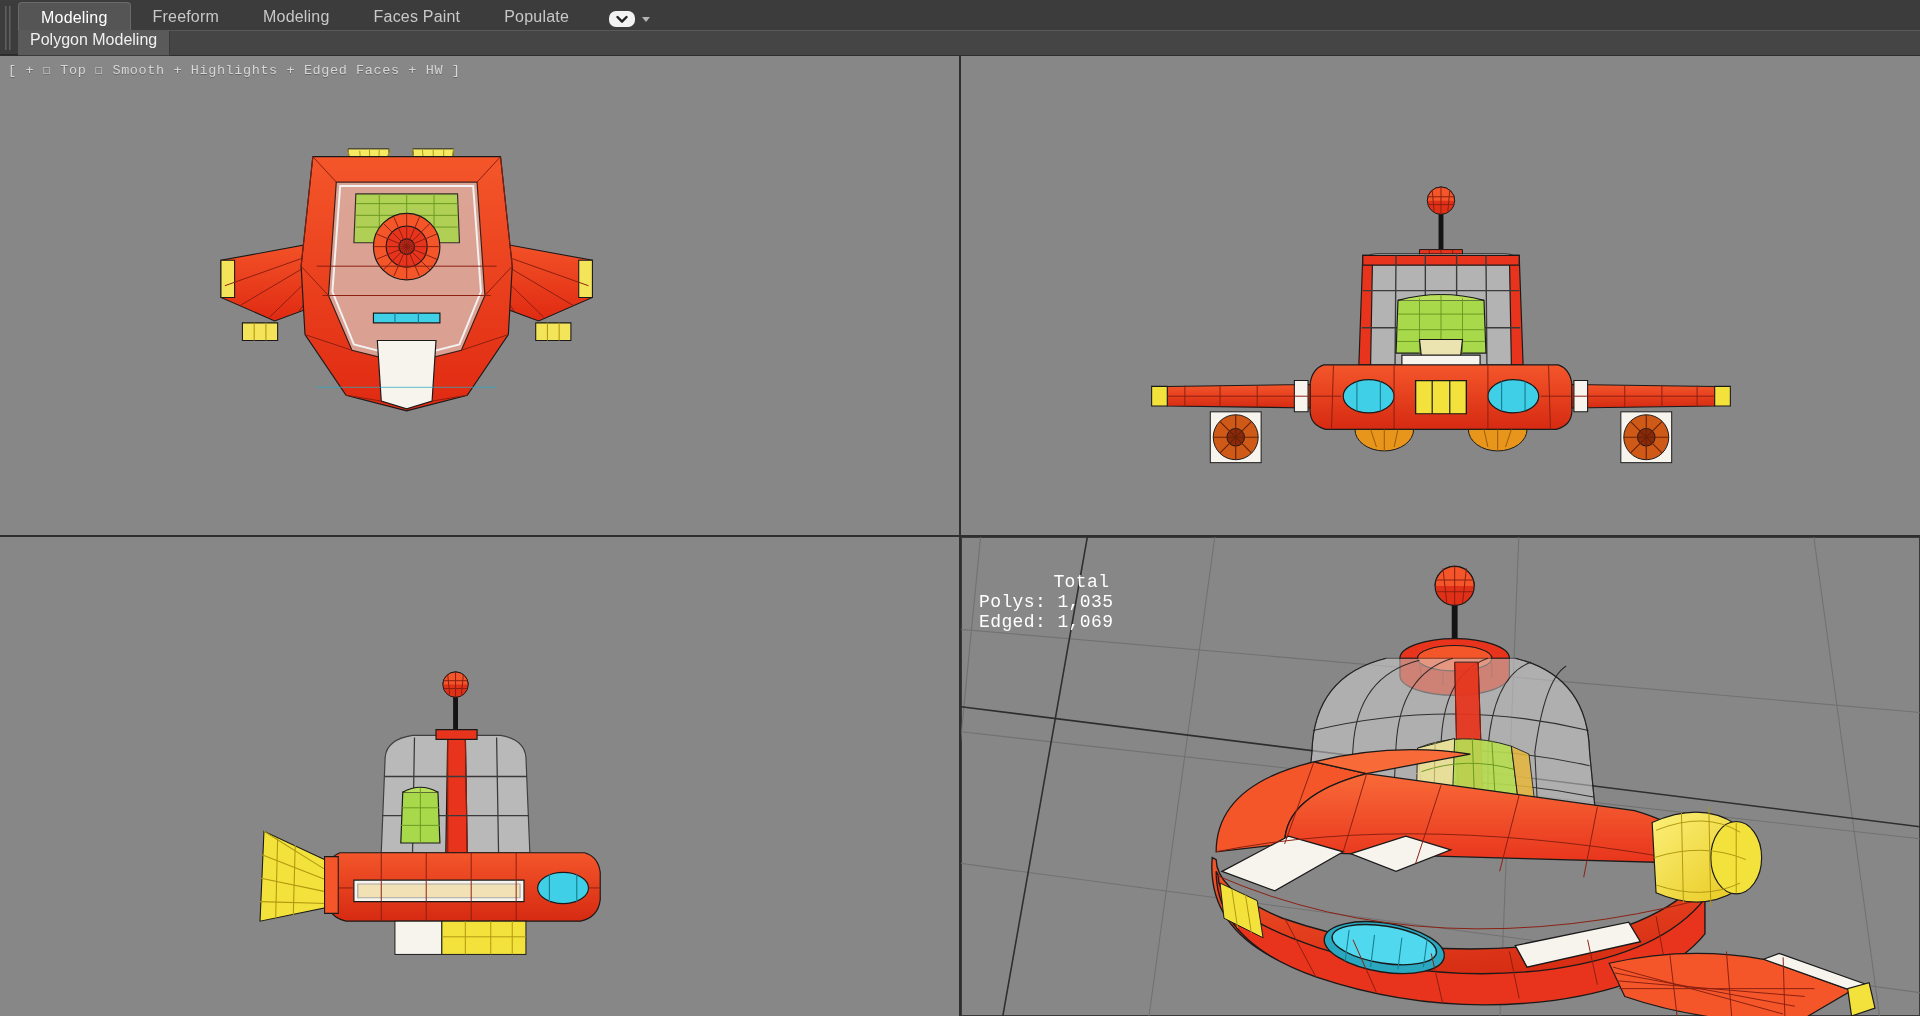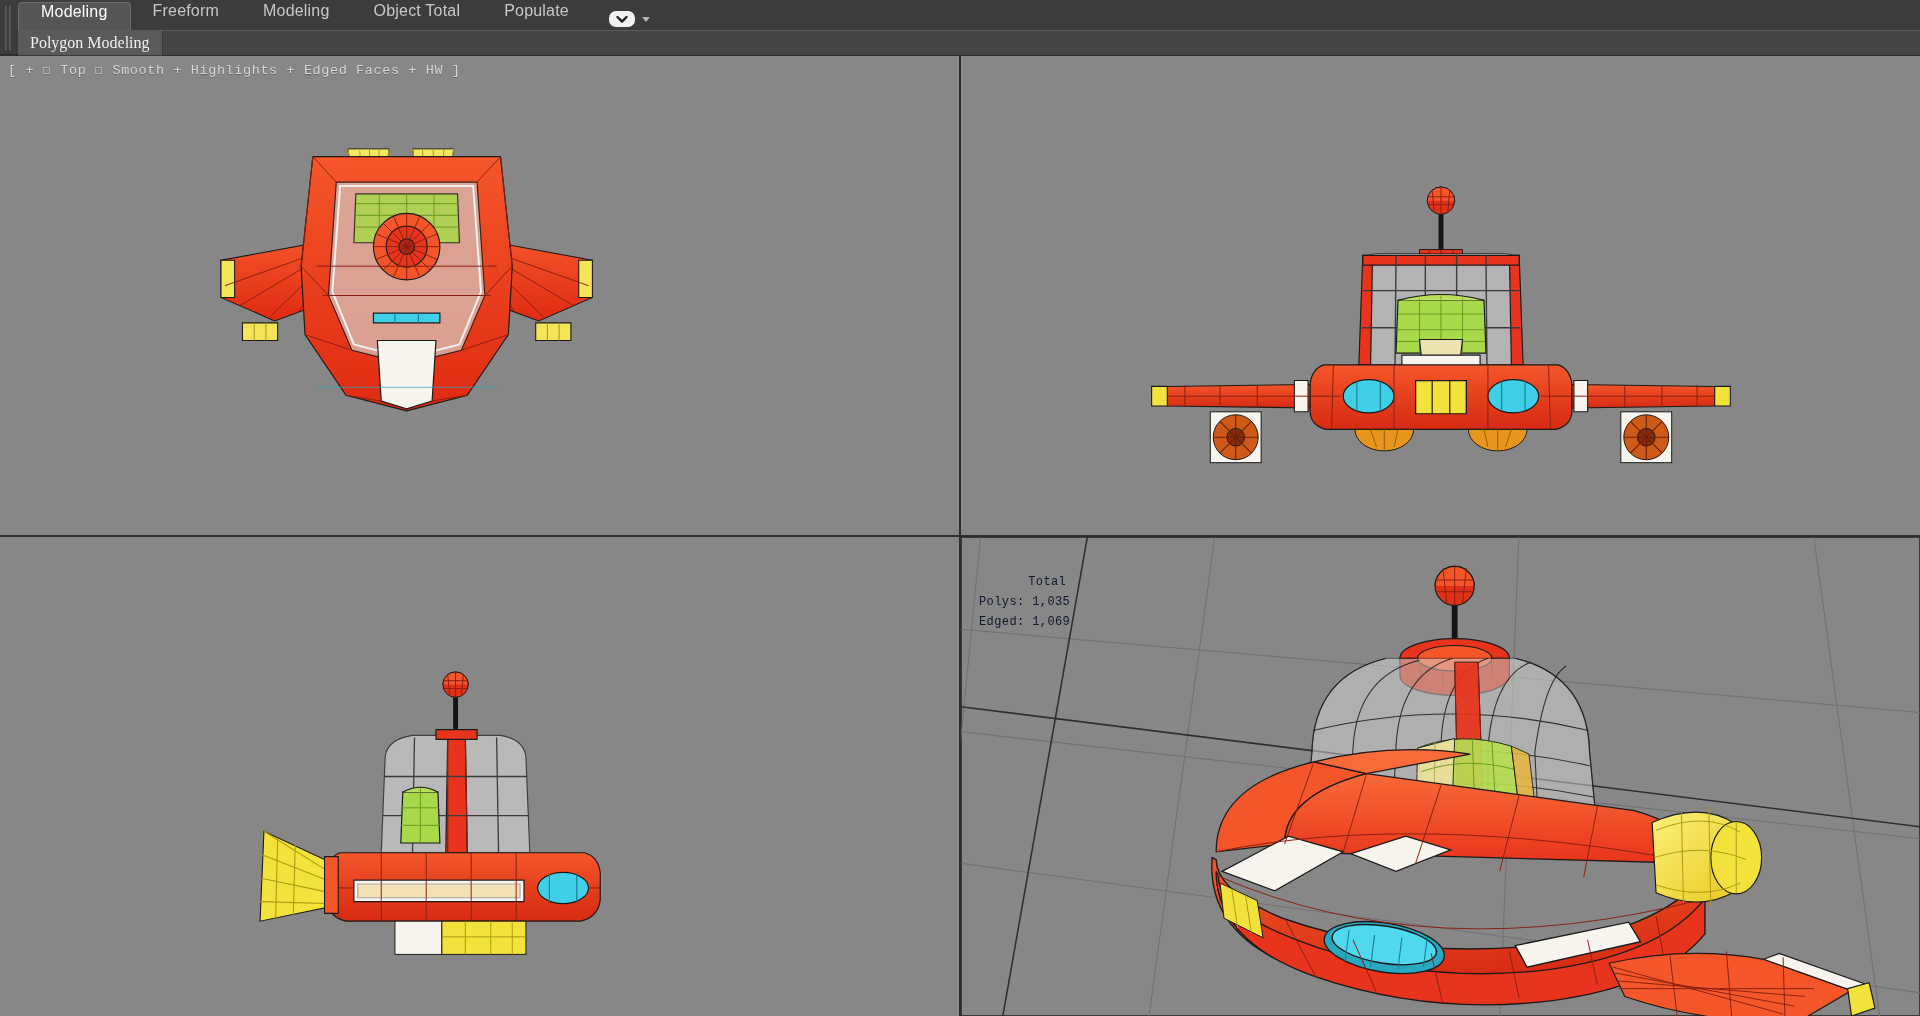--- a/index.html
+++ b/index.html
@@ -56,20 +56,21 @@
     height: 32px;
     display: flex;
     align-items: flex-end;
   }
 
   .tab {
     position: relative;
     height: 30px;
     padding: 0 22px;
     display: flex;
+    align-items: center;
     justify-content: center;
     font-size: 16px;
     color: #c8c8c8;
     letter-spacing: .2px;
     cursor: default;
     background: transparent;
     border: none;
     white-space: nowrap;
   }
   .tab.active {
@@ -115,29 +116,28 @@
     right: 0;
     background: #454545;
     border-top: 1px solid #5a5a5a;
     display: flex;
     align-items: center;
   }
   .subpanel-tab {
     height: 25px;
     padding: 0 12px;
     display: flex;
-    align-items: center;
+    align-items: flex-start;
     background: #5a5a5a;
     color: #f0f0f0;
     font-size: 16px;
     border-right: 1px solid #3a3a3a;
     border-bottom: 1px solid #3a3a3a;
     cursor: default;
     white-space: nowrap;
-    font-family: Liberation Serif, serif;
   }
 
   
   .viewgrid {
     flex: 1 1 auto;
     display: grid;
     grid-template-columns: 959px 2px 959px;
     grid-template-rows: 1fr 2px 1fr;
     background: #2e2e2e;
     padding: 1px 0 0 0;
@@ -166,23 +166,23 @@
     text-shadow: 0 1px 0 rgba(0,0,0,.25);
     user-select: none;
   }
 
   .vp-stats {
     position: absolute;
     left: 18px;
     top: 35px;
     z-index: 6;
     font-family: "Liberation Mono", monospace;
-    font-size: 12px;
+    font-size: 18px;
     line-height: 20px;
-    color: #0f172a;
+    color: #ffffff;
     letter-spacing: .4px;
     text-align: right;
     user-select: none;
   }
   .vp-stats .total { padding-right: 4px; }
 
   .vp-canvas { position: absolute; inset: 0; width: 100%; height: 100%; }
 </style>
 </head>
 <body>
@@ -200,21 +200,21 @@
       <div class="tab active">
         <span>Modeling</span>
       </div>
       <div class="tab">
         <span>Freeform</span>
       </div>
       <div class="tab">
         <span>Modeling</span>
       </div>
       <div class="tab">
-        <span>Object Total</span>
+        <span>Faces Paint</span>
       </div>
       <div class="tab">
         <span>Populate</span>
       </div>
 
       <div class="tab-menu-btn">
         <span class="tab-menu-chip">
           <svg width="12" height="9" viewBox="0 0 12 9">
             <path d="M1.5 2 L6 6.6 L10.5 2" fill="none" stroke="#222" stroke-width="2.4" stroke-linecap="round" stroke-linejoin="round"></path>
           </svg>

